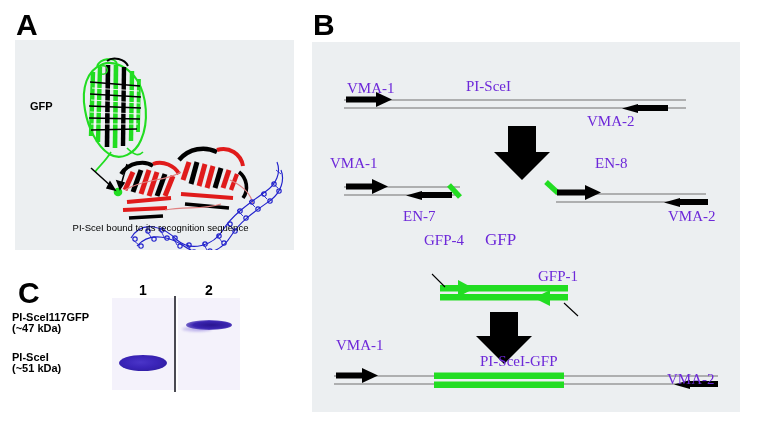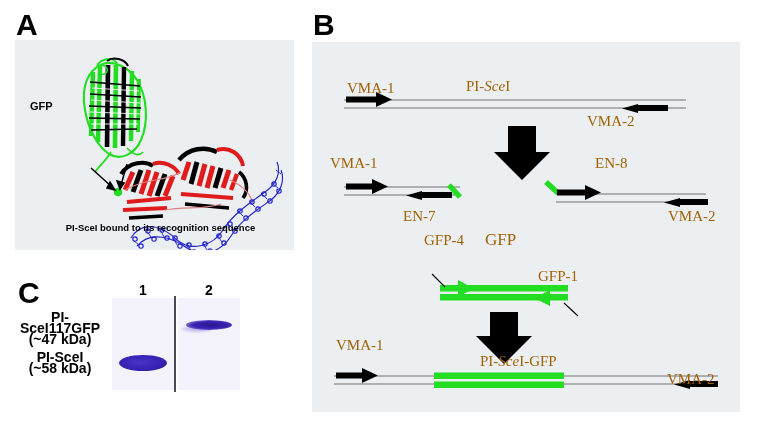--- a/index.html
+++ b/index.html
@@ -54,21 +54,21 @@
     position: absolute;
     left: 15px; top: 40px;
     width: 279px; height: 210px;
   }
   #panel-a-caption {
     position: absolute;
     left: 15px; top: 222px;
     width: 291px;
     text-align: center;
     font-family: "Liberation Sans", sans-serif;
-    font-weight: bold;
+    font-weight: normal;
     font-size: 9.5px;
     color: #000000;
   }
   #gfp-structure-label {
     position: absolute;
     left: 30px; top: 100px;
     font-family: "Liberation Sans", sans-serif;
     font-weight: bold;
     font-size: 11px;
     color: #000000;
@@ -77,24 +77,24 @@
   
   #panel-b-diagram {
     position: absolute;
     left: 312px; top: 42px;
     width: 428px; height: 370px;
   }
   .b-label {
     position: absolute;
     font-family: "Liberation Serif", serif;
     font-size: 15px;
-    color: #a16207;
+    color: #6d28d9;
     white-space: nowrap;
   }
-  .b-label .ital { font-style: italic; }
+  .b-label .ital { }
 
   
   #gel-lane1 {
     position: absolute;
     left: 112px; top: 298px;
     width: 62px; height: 92px;
     background: #f4f2fb;
   }
   #gel-lane2 {
     position: absolute;
@@ -117,24 +117,24 @@
     text-align: center;
     width: 62px;
   }
   #lane-number-1 { left: 112px; top: 282px; }
   #lane-number-2 { left: 178px; top: 282px; }
 
   .gel-row-label {
     position: absolute;
     font-family: "Liberation Sans", sans-serif;
     font-weight: bold;
-    font-size: 14px;
+    font-size: 11px;
     line-height: 11px;
     color: #000000;
-    text-align: center;
+    text-align: left;
     width: 96px;
   }
   #label-78 { left: 12px; top: 312px; }
   #label-51 { left: 12px; top: 352px; }
 
   .band {
     position: absolute;
     border-radius: 50%;
   }
   #band-lane1 {
@@ -450,16 +450,16 @@
   <div class="band" id="band-lane2-smear"></div>
   <div class="band" id="band-lane2"></div>
 
   <div class="gel-row-label" id="label-78">
     <div>PI-SceI117GFP</div>
     <div>(~47 kDa)</div>
   </div>
 
   <div class="gel-row-label" id="label-51">
     <div>PI-SceI</div>
-    <div>(~58 kDa)</div>
+    <div>(~51 kDa)</div>
   </div>
 
 </div>
 
 </body></html>

